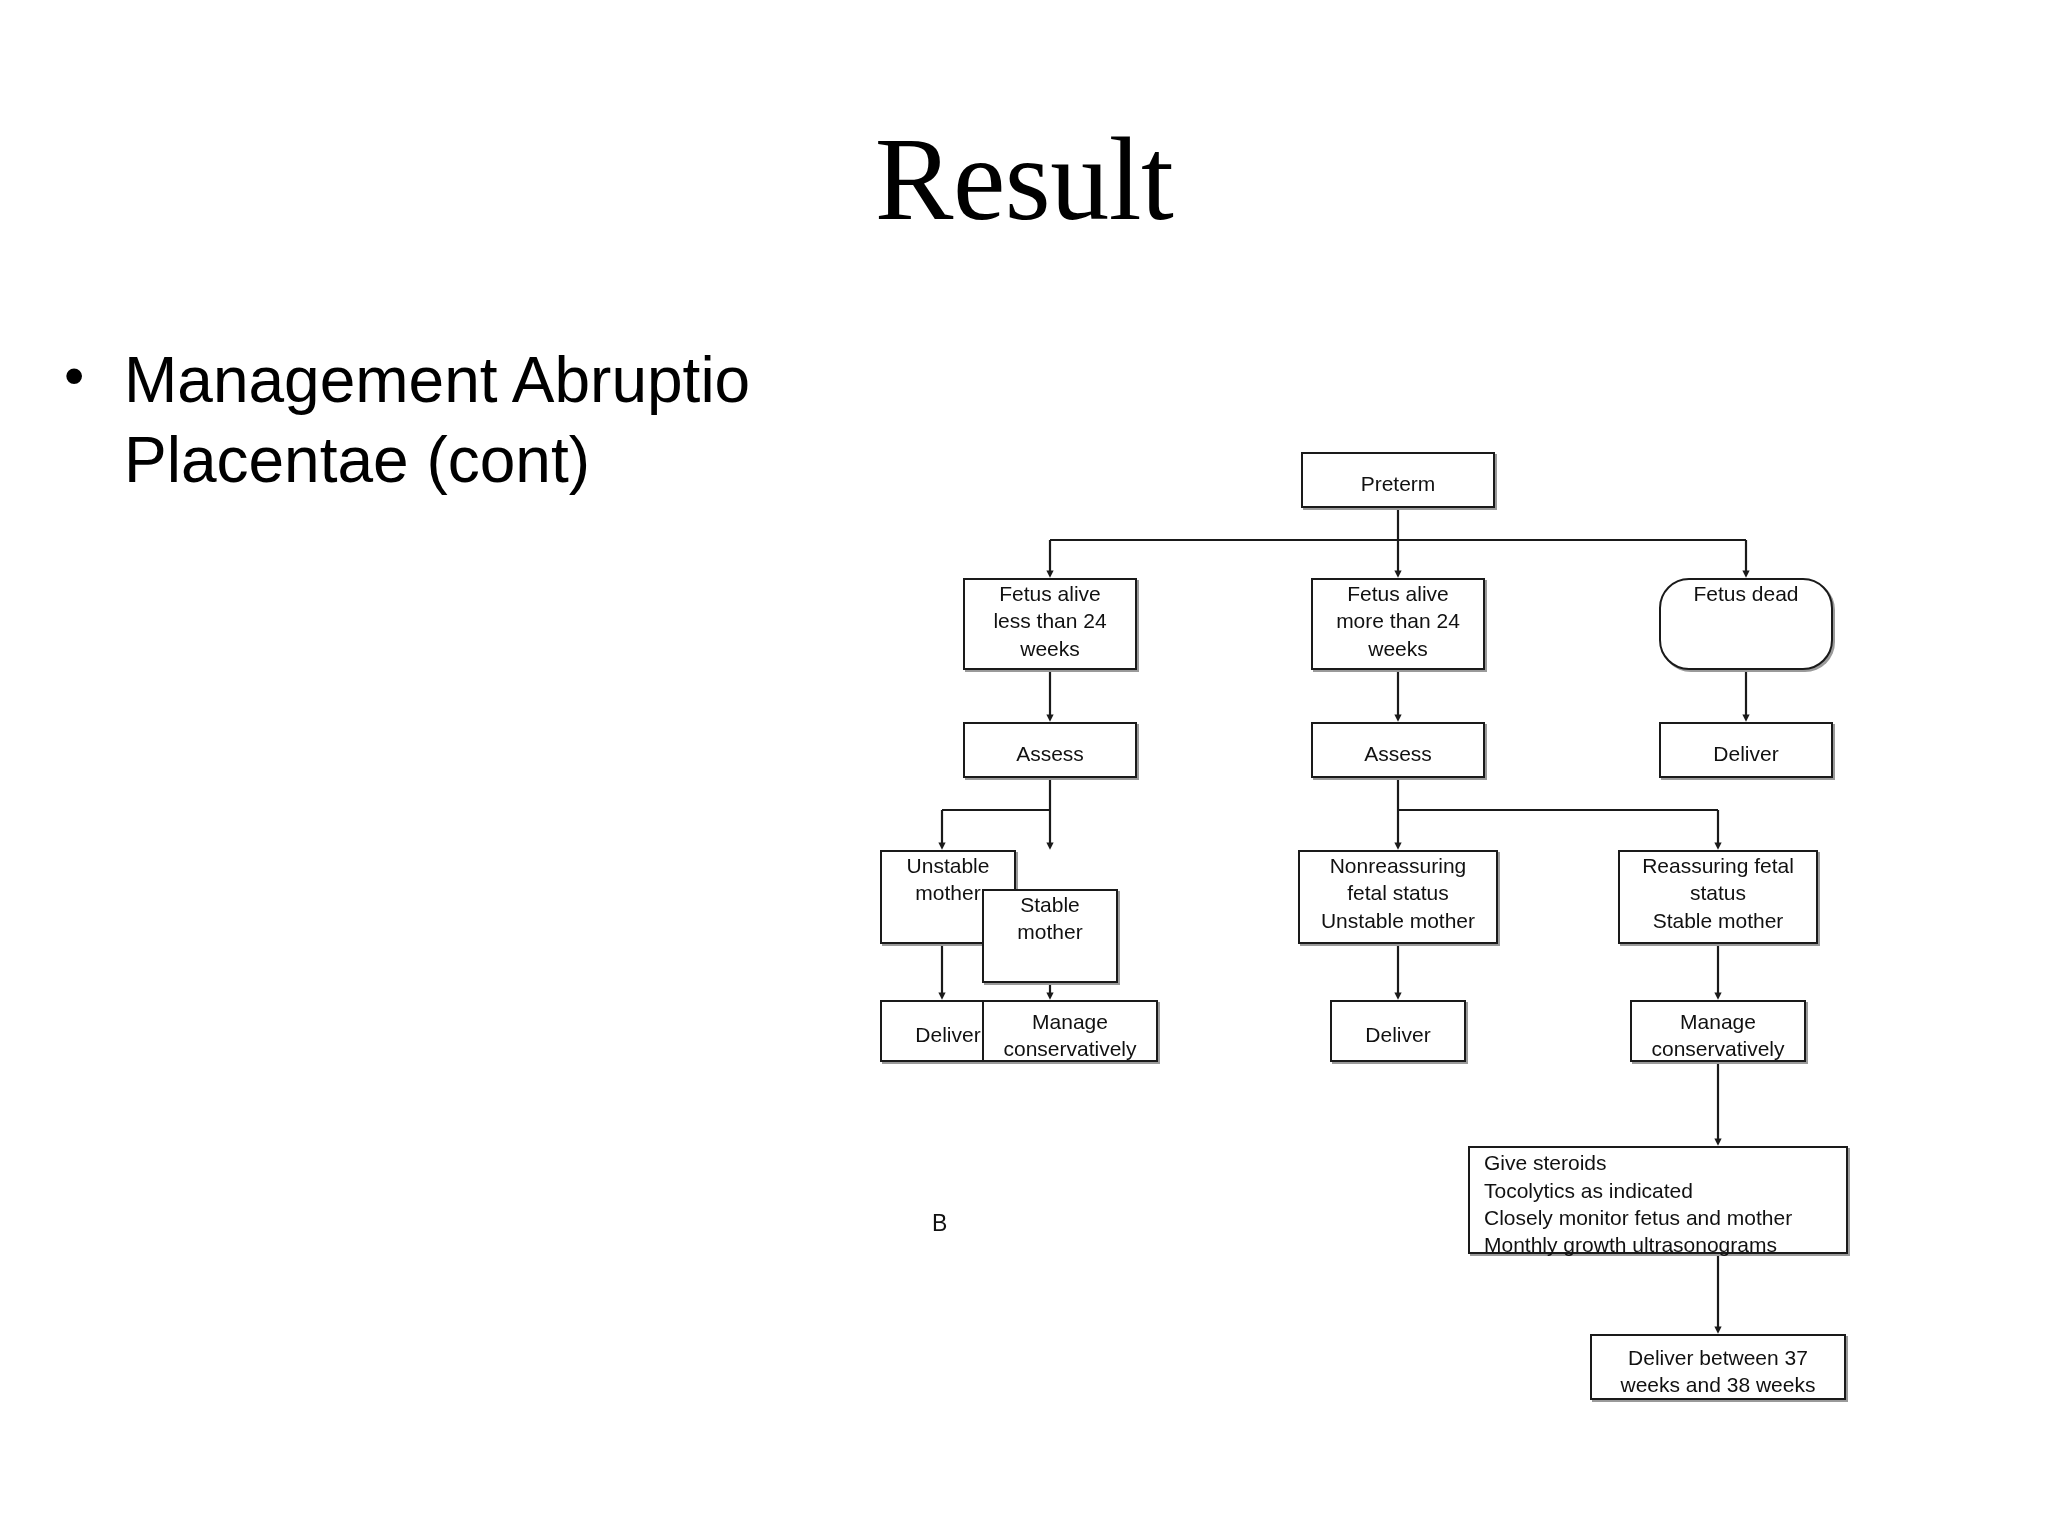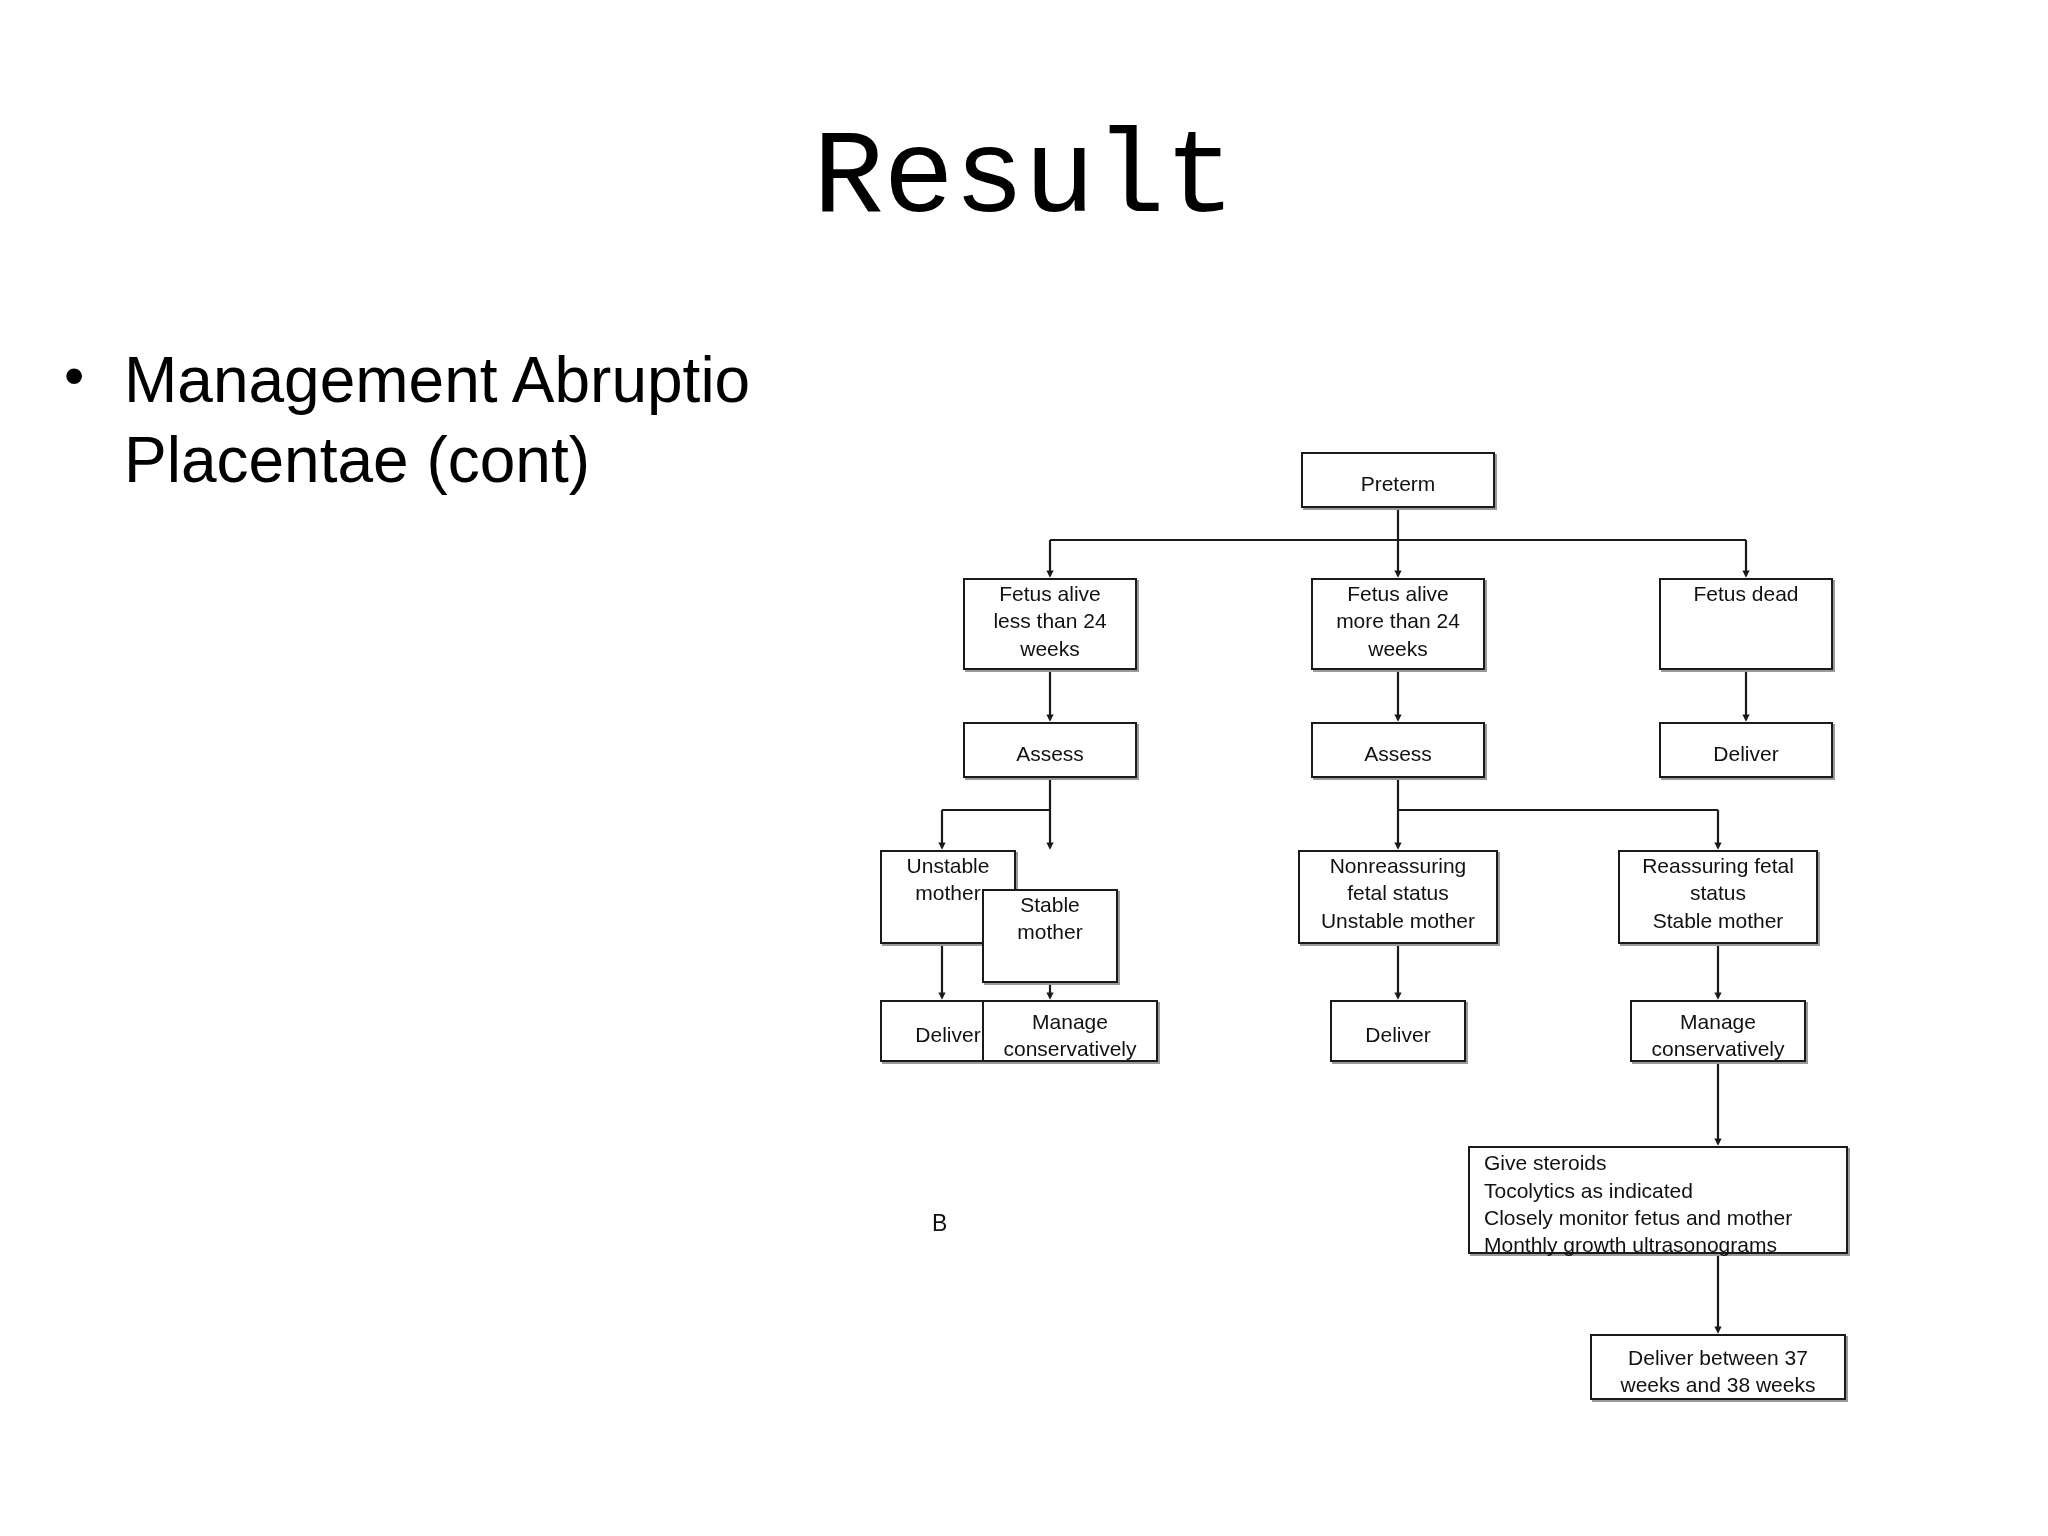--- a/index.html
+++ b/index.html
@@ -20,21 +20,21 @@
   #slide-title {
     position: absolute;
     left: 0;
     top: 118px;
     width: 2048px;
     text-align: center;
     font-size: 118px;
     line-height: 1.05;
     font-weight: 400;
     letter-spacing: -0.5px;
-    font-family: Liberation Mono, monospace;
+    font-family: Liberation Serif, serif;
     color: #000000;
     white-space: nowrap;
   }
 
   
   #bullet-block {
     position: absolute;
     left: 52px;
     top: 340px;
     width: 920px;
@@ -176,21 +176,21 @@
 less than 24
 weeks</div>
   </div>
 
   <div class="fc-box" style="left:431px; top:148px; width:174px; height:92px;">
     <div class="fc-label">Fetus alive
 more than 24
 weeks</div>
   </div>
 
-  <div class="fc-box" style="left:779px; top:148px; width:174px; height:92px;">
+  <div class="fc-box" style="left:779px; top:148px; width:174px; height:92px;border-radius:30px;">
     <div class="fc-label">Fetus dead</div>
   </div>
 
   <div class="fc-box center-v" style="left:83px; top:292px; width:174px; height:56px;">
     <div class="fc-label">Assess</div>
   </div>
 
   <div class="fc-box center-v" style="left:431px; top:292px; width:174px; height:56px;">
     <div class="fc-label">Assess</div>
   </div>

